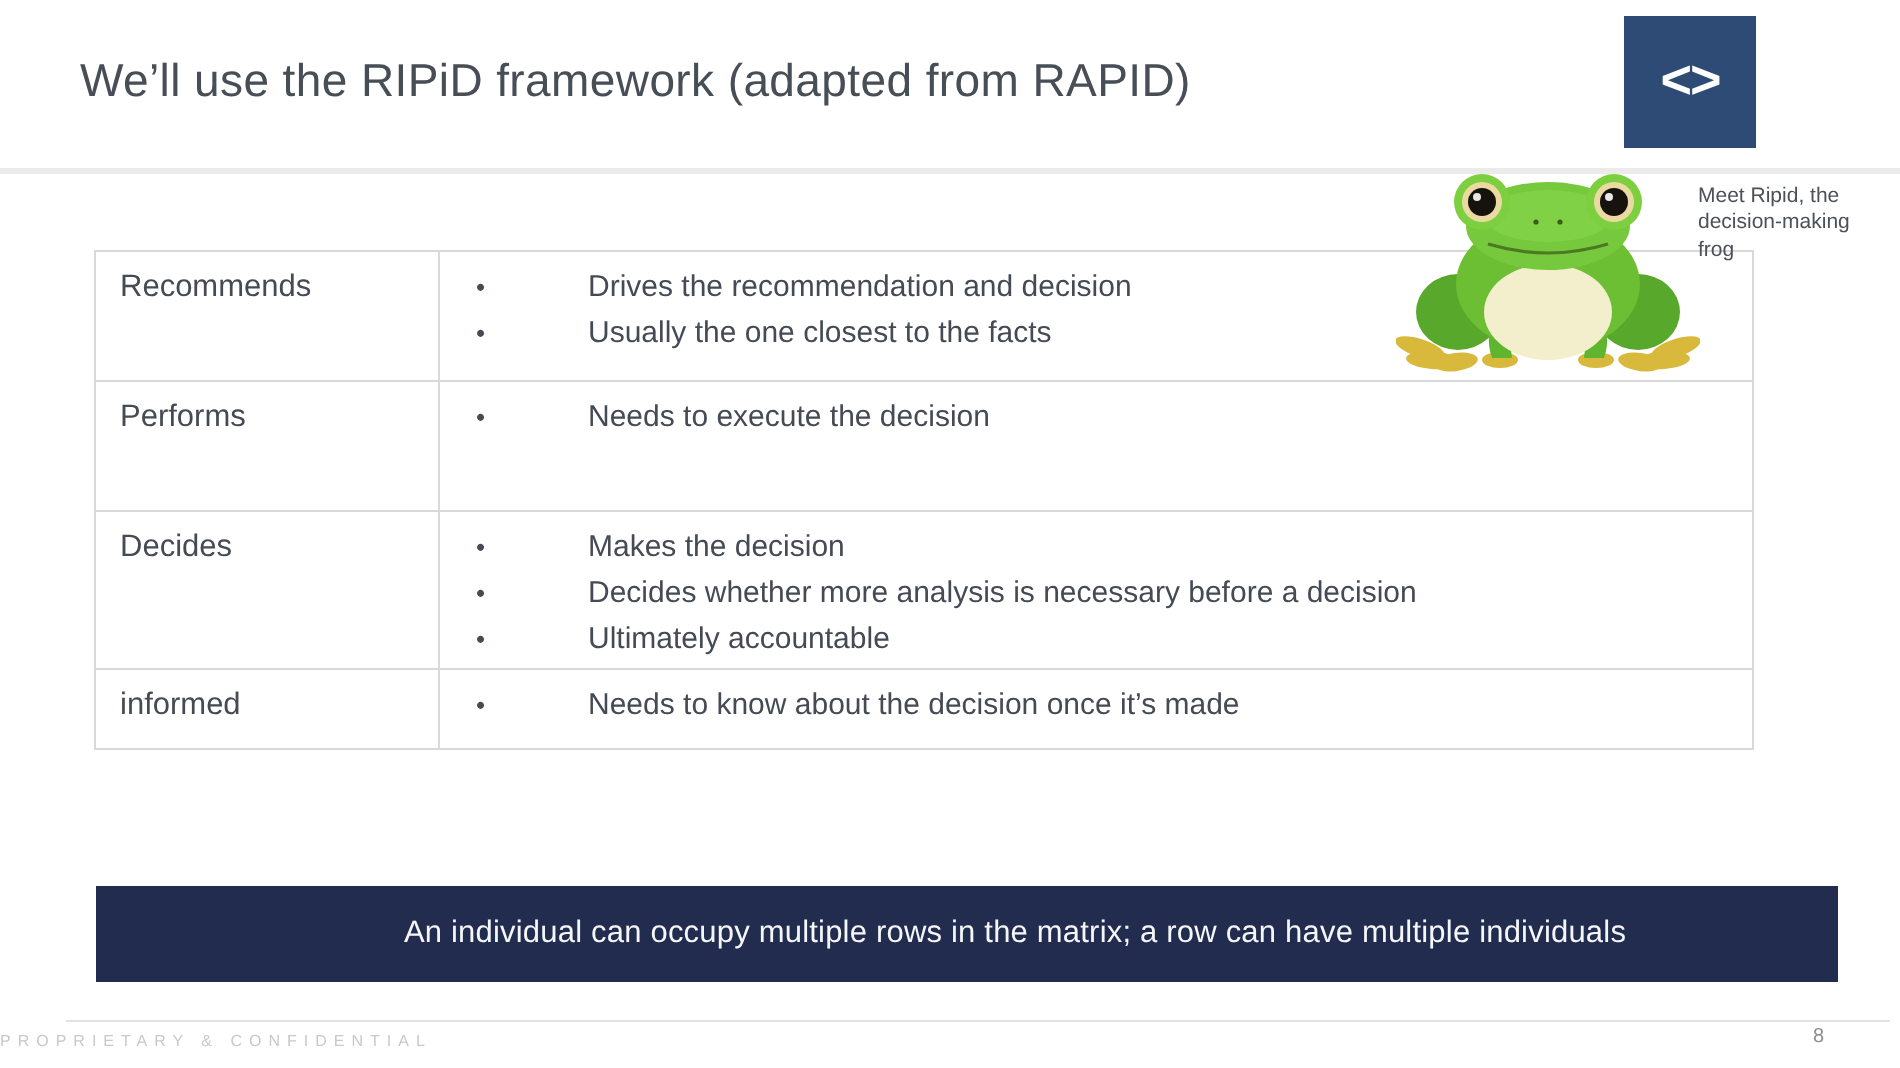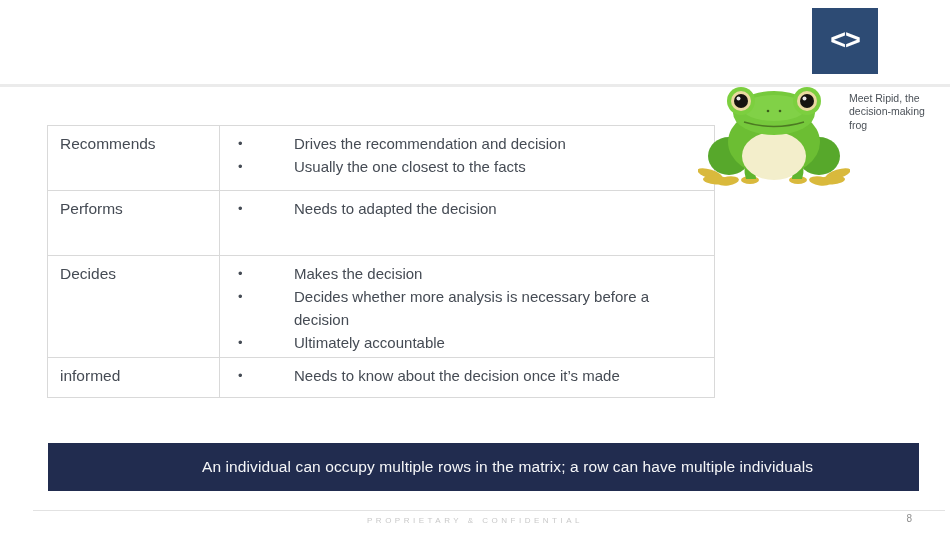--- a/index.html
+++ b/index.html
@@ -57,21 +57,21 @@
     font-weight: 400;
     line-height: 1.27;
     color: #4b5158;
     z-index: 6;
   }
 
   
   table.framework {
     position: absolute;
     left: 47px; top: 125px;
-    width: 668px;
+    width: 830px;
     border-collapse: collapse;
     table-layout: fixed;
   }
   table.framework td {
     border: 1px solid #d9d9d9;
     vertical-align: top;
     color: #454b54;
   }
   td.term {
     width: 172px;
@@ -108,37 +108,38 @@
   .footer-divider {
     position: absolute;
     left: 33px; top: 510px;
     width: 912px; height: 1px;
     background: #e2e2e2;
   }
   .footer-label {
     position: absolute;
     left: 0; top: 516px;
     width: 950px;
-    text-align: center;
+    text-align: left;
     font-size: 8px;
     letter-spacing: 3.5px;
     color: #c9c9c9;
   }
   .page-number {
     position: absolute;
     right: 38px; top: 513px;
     font-size: 10px;
     color: #8e8e8e;
   }
 </style>
 </head>
 <body>
 
 <div class="slide">
 
+  <div class="title">We’ll use the RIPiD framework (adapted from RAPID)</div>
 
   <div class="logo-badge">
     <span>&lt;&gt;</span>
   </div>
 
   <div class="title-divider"></div>
 
   <svg class="frog" viewBox="0 0 152 102" xmlns="http://www.w3.org/2000/svg" aria-hidden="true">
 
     <g fill="#d9b93c">
@@ -199,21 +200,21 @@
               </li>
             </ul>
           </td>
         </tr>
         <tr>
           <td class="term">Performs</td>
           <td class="desc">
             <ul>
               <li>
                 <span class="marker">•</span>
-                <span class="btext">Needs to adapted the decision</span>
+                <span class="btext">Needs to execute the decision</span>
               </li>
             </ul>
           </td>
         </tr>
         <tr>
           <td class="term">Decides</td>
           <td class="desc">
             <ul>
               <li>
                 <span class="marker">•</span>

